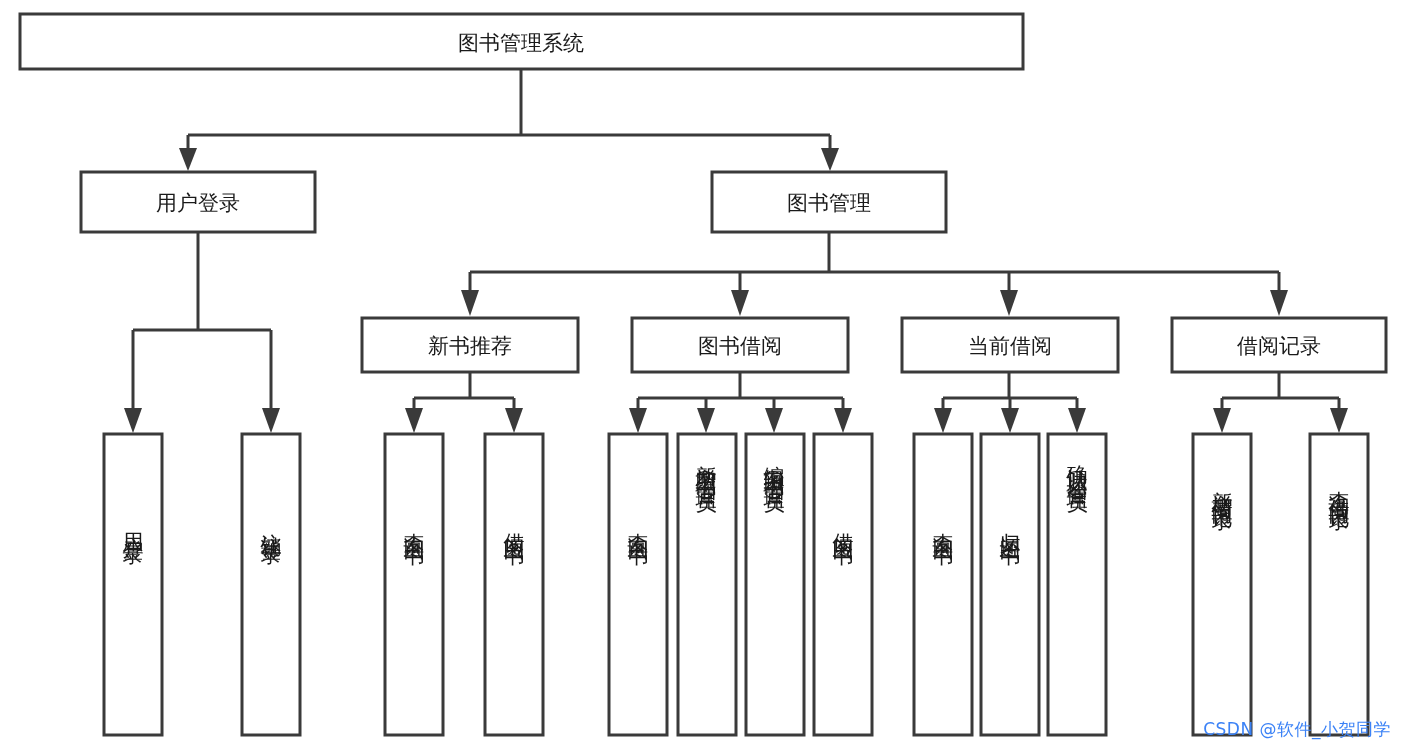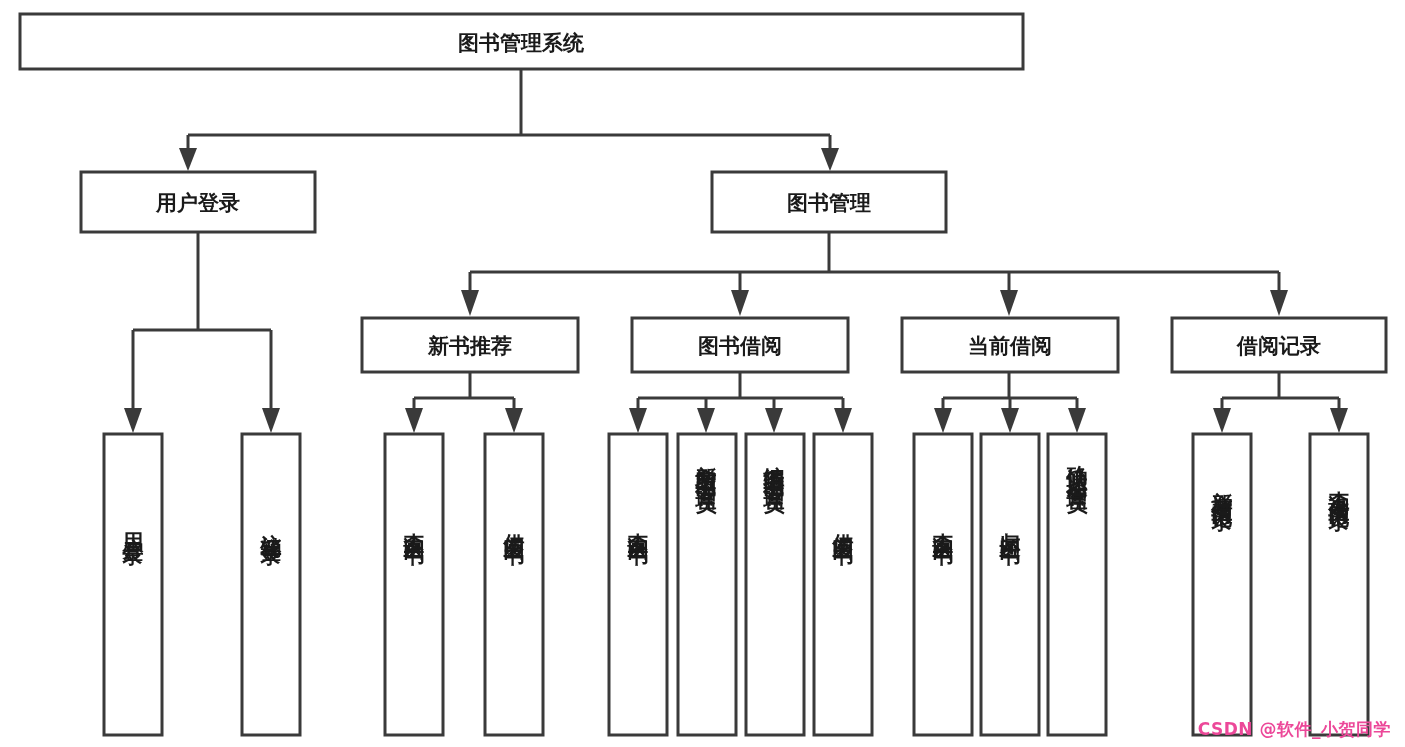--- a/index.html
+++ b/index.html
@@ -11,21 +11,20 @@
     width: 1405px;
     height: 747px;
     font-family: "DejaVu Sans", "Liberation Sans", sans-serif;
     overflow: hidden;
     position: relative;
   }
   #diagram-root {
     position: relative;
     width: 1405px;
     height: 747px;
-    font-weight: bold;
   }
   svg#tree-svg {
     position: absolute;
     left: 0;
     top: 0;
     width: 1405px;
     height: 747px;
     display: block;
   }
   .node-box {
@@ -60,21 +59,21 @@
     letter-spacing: 4px;
     dominant-baseline: central;
     text-anchor: start;
   }
   .watermark {
     position: absolute;
     right: 14px;
     bottom: 6px;
     font-family: "DejaVu Sans", "Liberation Sans", sans-serif;
     font-size: 17px;
-    color: #ec4899;
+    color: #3b82f6;
     letter-spacing: 0.5px;
     white-space: nowrap;
     user-select: none;
   }
 </style>
 </head>
 <body>
 
 <div id="diagram-root">
 

